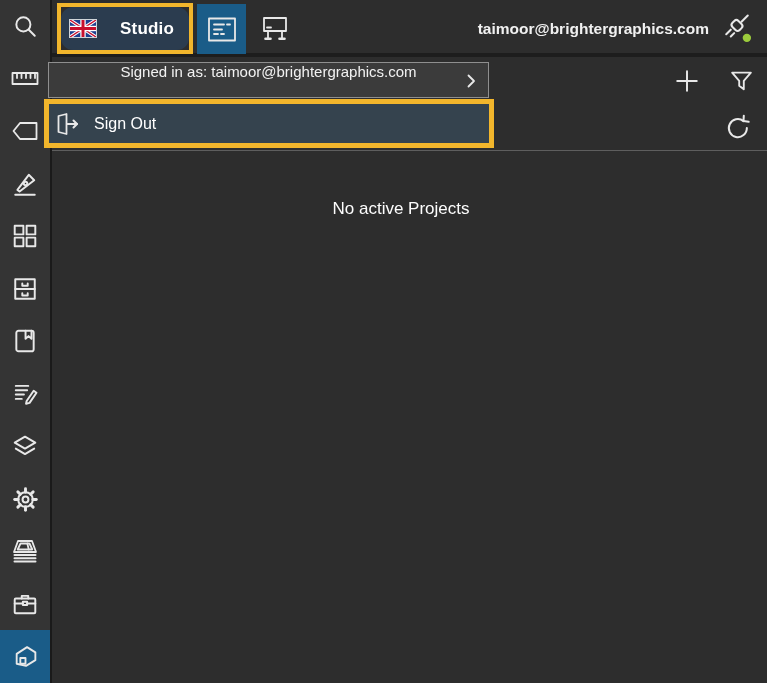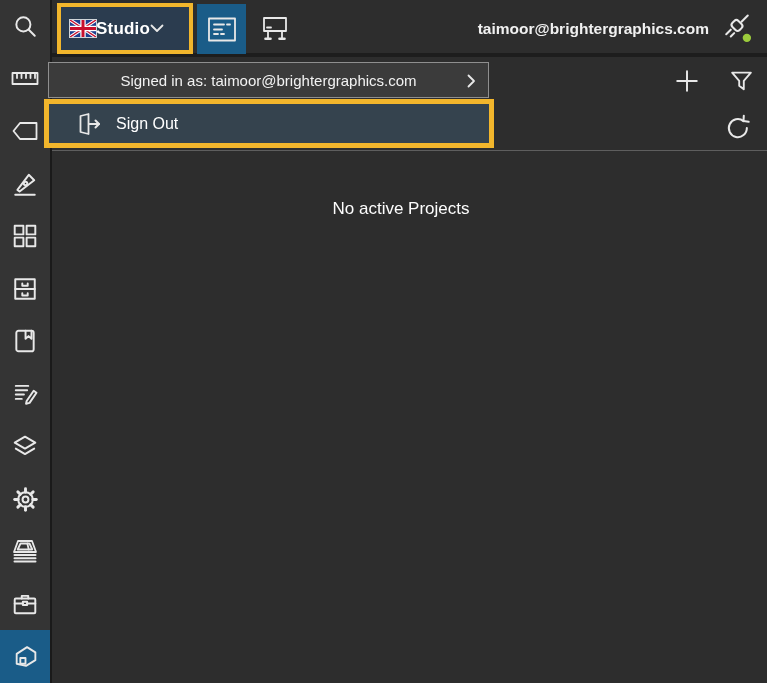--- a/index.html
+++ b/index.html
@@ -35,21 +35,21 @@
     background:var(--bg);
     border-bottom:4px solid #1d1d1d;
     z-index:3;
   }
   .studio-highlight{
     position:absolute;left:5px;top:3px;width:136px;height:51px;
     border:4px solid var(--highlight);
   }
   .studio-btn{
     width:100%;height:100%;background:var(--studio_btn_bg);
-    display:flex;align-items:center;gap:0;padding:0 9px;cursor:pointer;
+    display:flex;align-items:center;gap:24px;padding:0 9px;cursor:pointer;border-radius:12px;
   }
   .studio-label{font-size:17px;font-weight:bold;color:#fff;letter-spacing:.2px;}
   .flag{width:26px;height:17px;outline:1px solid #cfd4d9;}
   .view-btn{
     position:absolute;top:4px;width:49px;height:50px;
     display:flex;align-items:center;justify-content:center;cursor:pointer;
   }
   .view-btn.form{left:145px;background:var(--active_blue);}
   .view-btn.board{left:198px;}
   .email{
@@ -66,33 +66,33 @@
   .plus-btn{left:671px;top:65px;}
   .filter-btn{left:725px;top:65px;}
   .refresh-btn{left:721px;top:111px;}
   .divider{position:absolute;left:52px;right:0;top:150px;height:1px;background:#5e5e5e;}
 
   
   .menu-row1{
     position:absolute;left:48px;top:62px;width:441px;height:36px;
     background:var(--menu_row_bg);
     border:1px solid #8f8f8f;
-    display:flex;align-items:center;justify-content:center;
+    display:flex;align-items:flex-start;justify-content:center;
     cursor:pointer;z-index:5;
   }
   .menu-row1 .txt{font-size:15px;color:#f2f2f2;}
   .menu-row1 .chev{position:absolute;right:12px;top:11px;}
   .signout-row{
     position:absolute;left:44px;top:99px;width:450px;height:49px;
     border:5px solid var(--highlight);
     z-index:6;cursor:pointer;
   }
   .signout-inner{
     width:100%;height:100%;background:var(--signout_bg);
-    display:flex;align-items:center;gap:14px;padding-left:27px;
+    display:flex;align-items:center;gap:14px;padding-left:5px;
   }
   .signout-label{font-size:16px;color:#fff;}
 
   
   .empty-msg{
     position:absolute;left:35px;right:0;top:199px;
     text-align:center;font-size:17px;color:#fdfdfd;
   }
 </style>
 </head>

